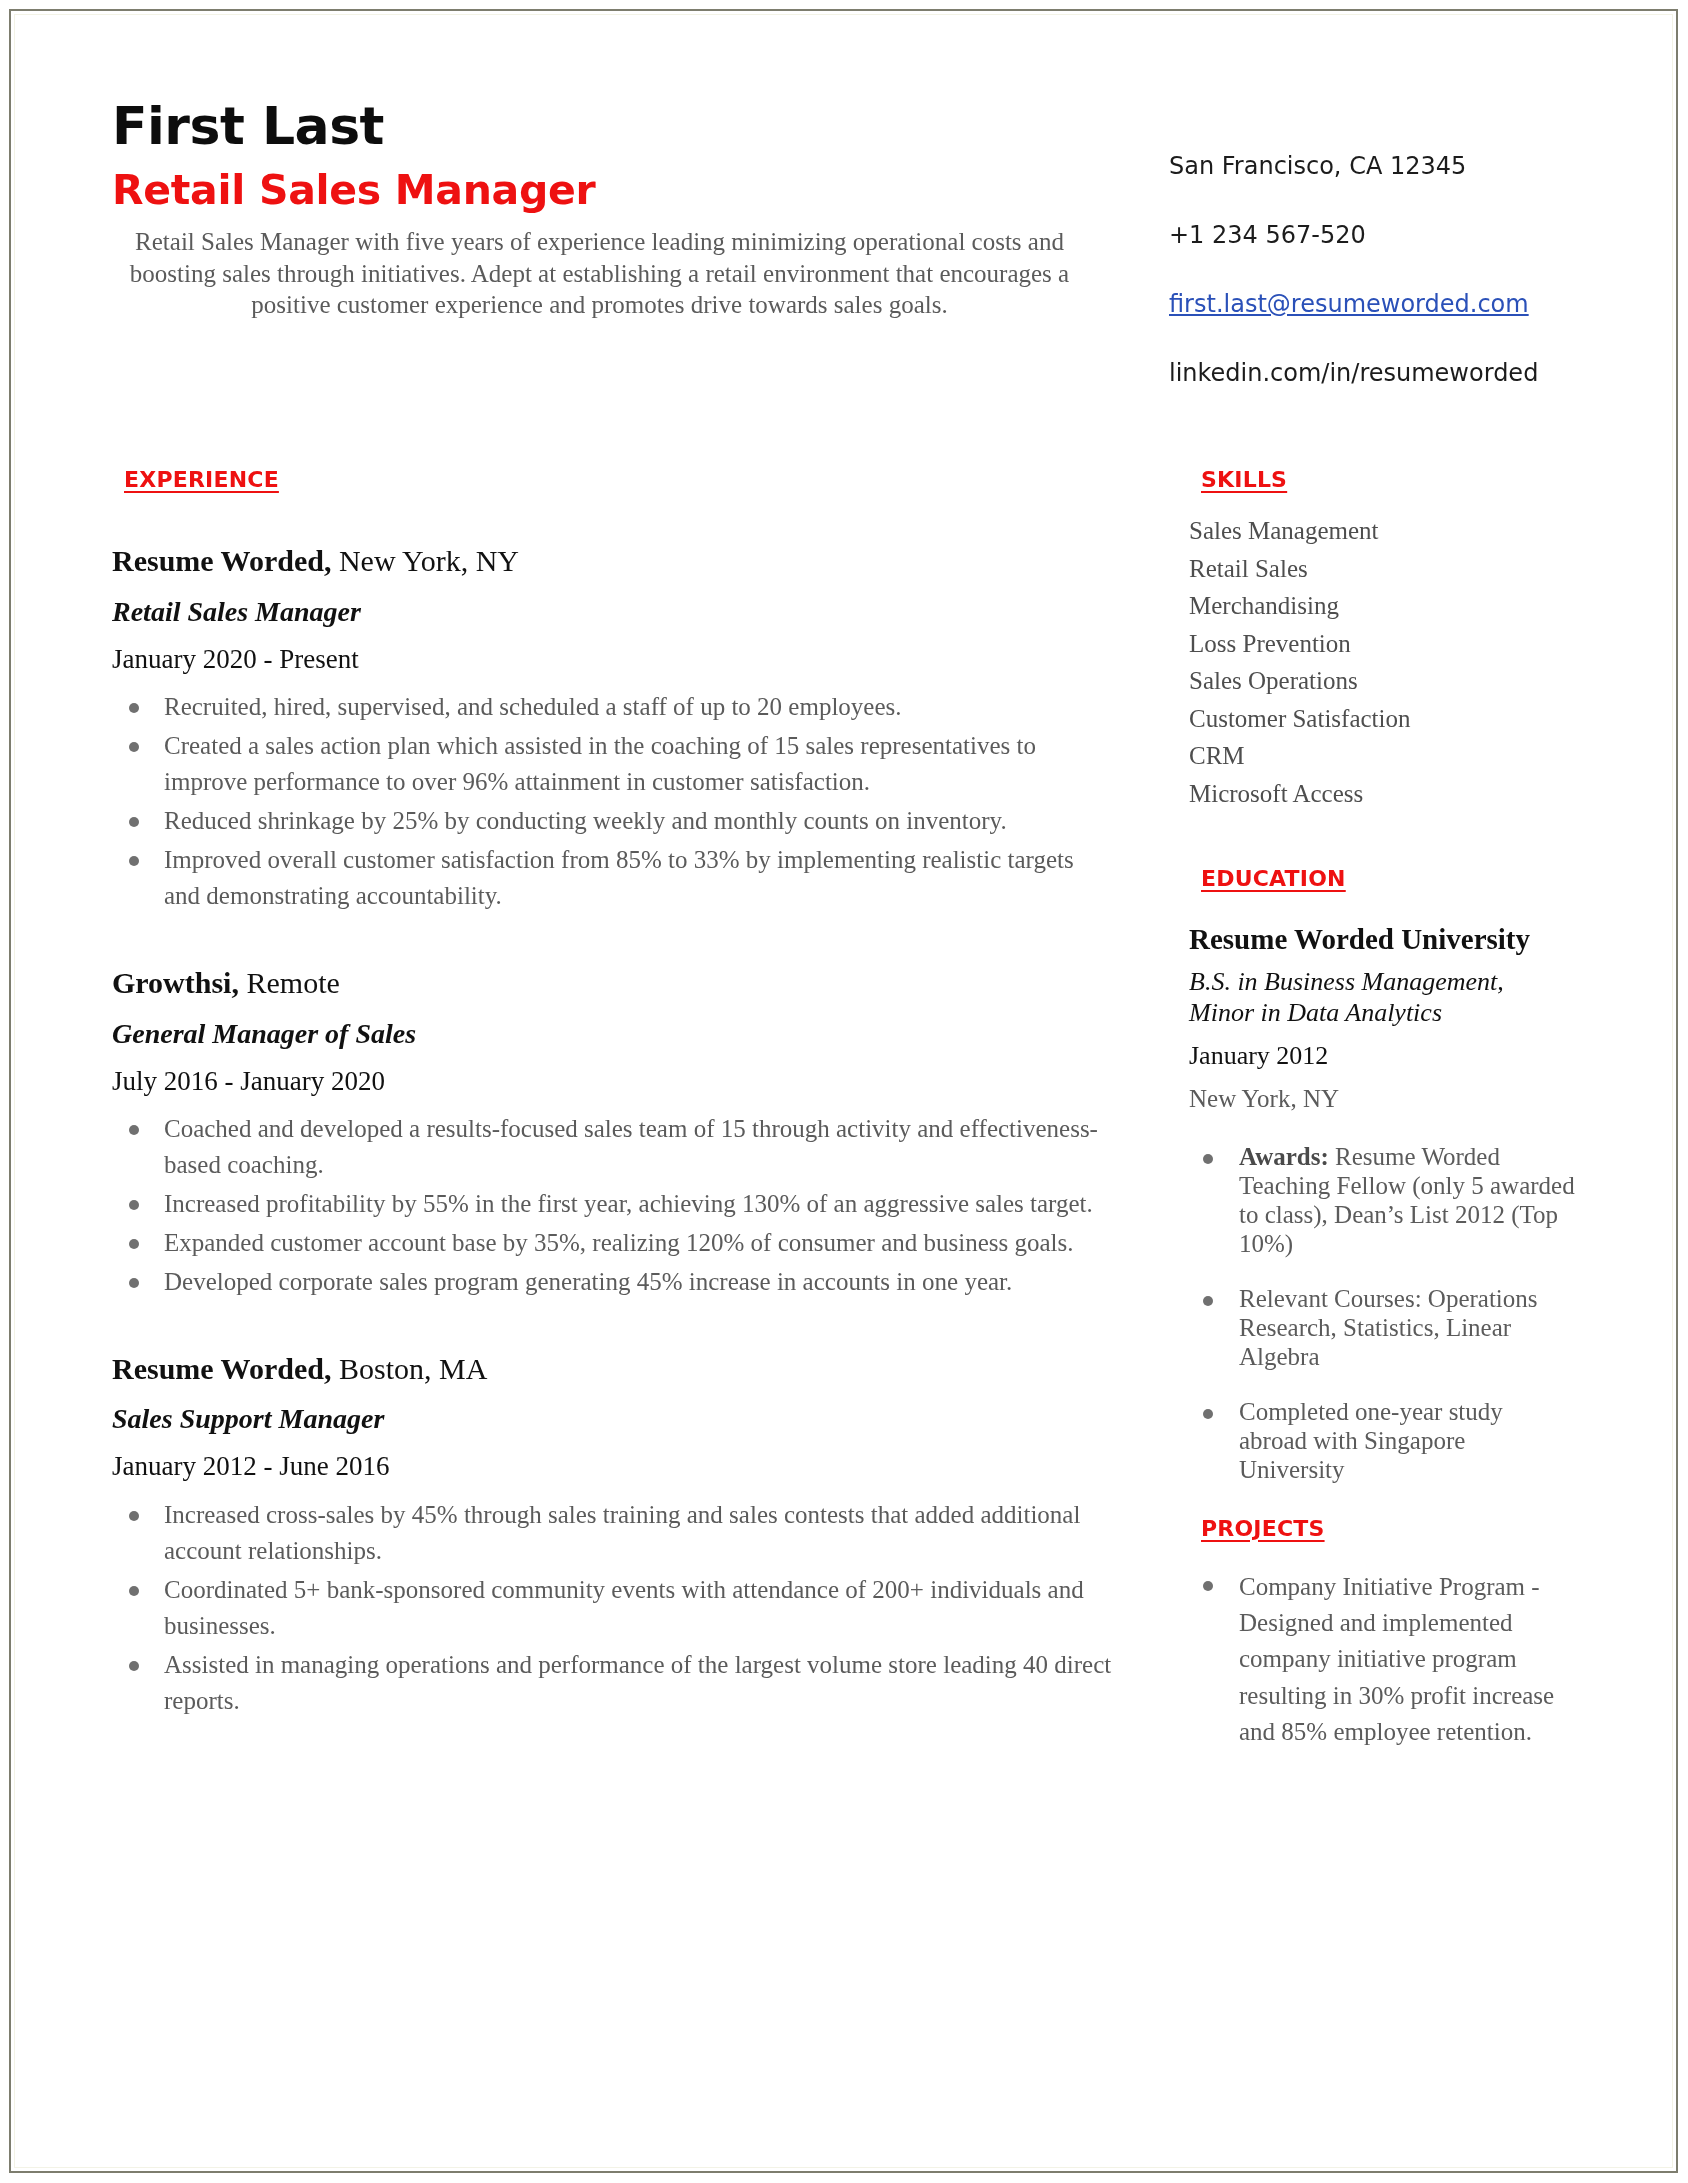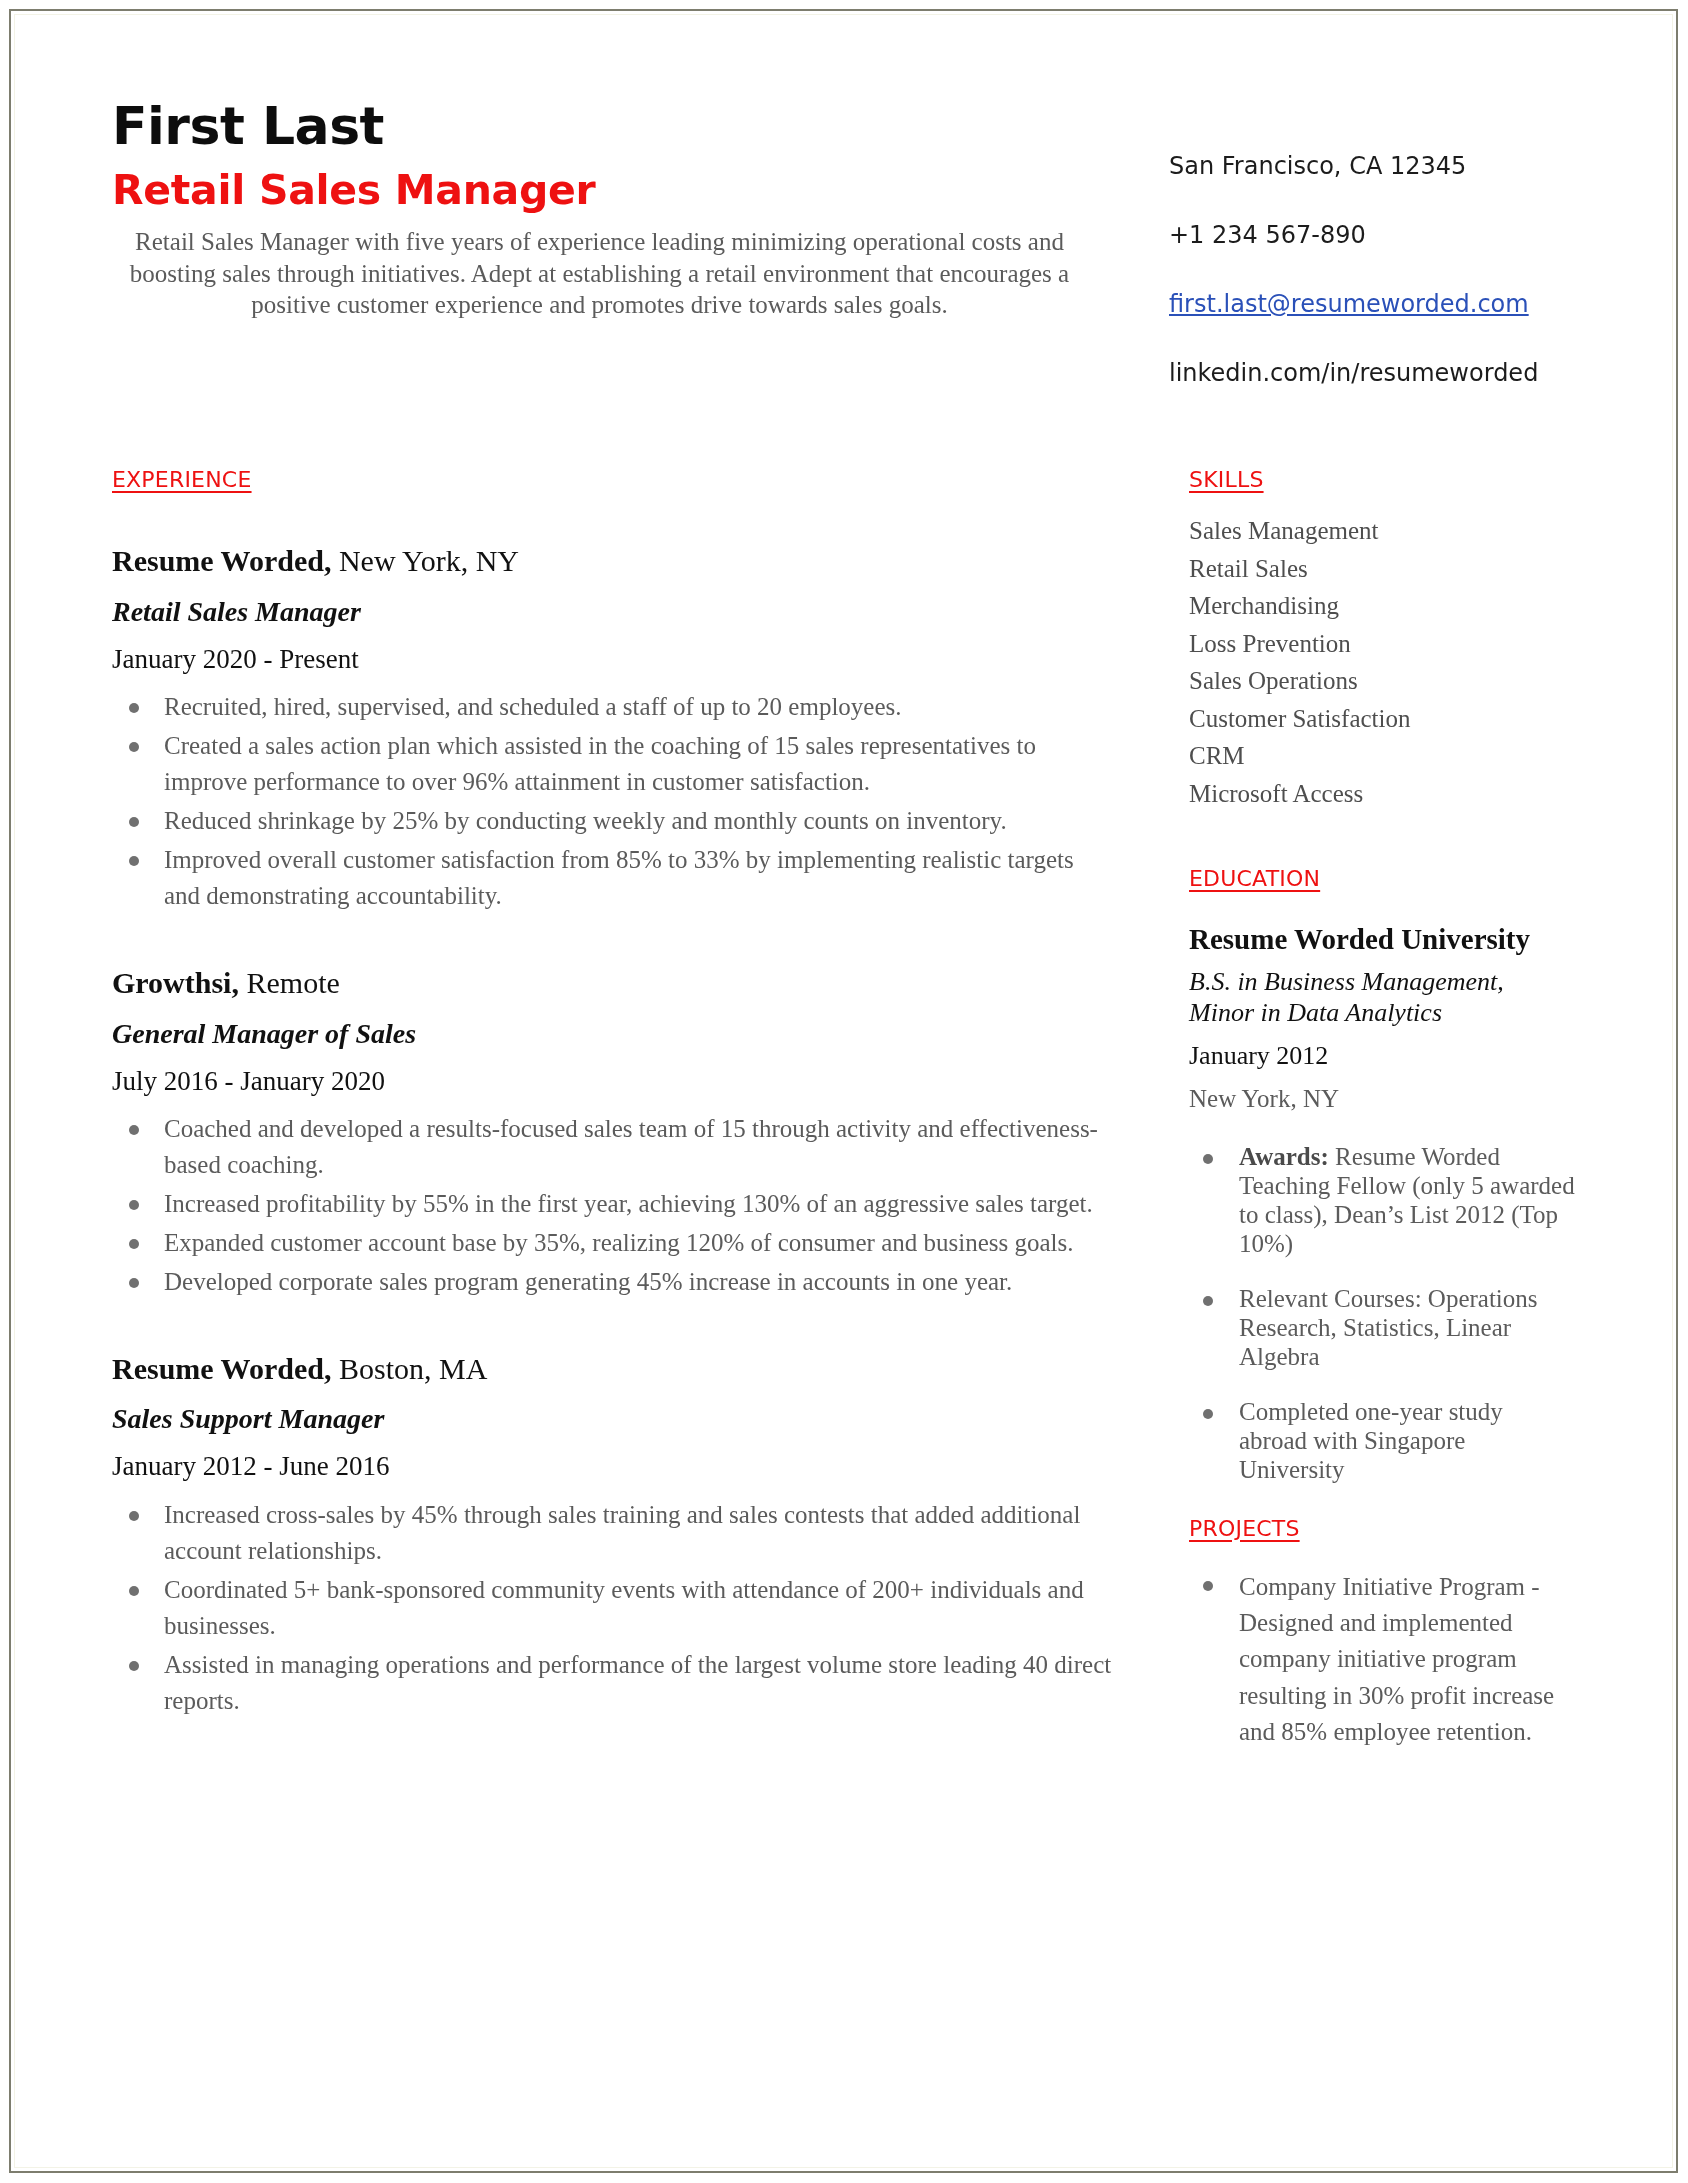--- a/index.html
+++ b/index.html
@@ -97,27 +97,28 @@
   .body-cols {
     display: flex;
     margin-top: 77px;
   }
   .col-main { width: 1000px; flex: 0 0 1000px; }
   .col-side { width: 386px; flex: 0 0 386px; margin-left: 77px; }
 
   .section-head {
     font-family: "DejaVu Sans", sans-serif;
     font-size: 22px;
-    font-weight: normal;
+    font-weight: bold;
     color: #ee1111;
     letter-spacing: 0.2px;
     text-decoration: underline;
     text-underline-offset: 4px;
     text-decoration-thickness: 2px;
     display: inline-block;
+    margin-left: 12px;
   }
 
   
   .job { margin-top: 51px; }
   .job:first-of-type { margin-top: 51px; }
   .job-company {
     font-size: 30px;
     color: #111111;
     line-height: 1.18;
     margin: 0 0 16px 0;
@@ -243,21 +244,21 @@
 <div class="sheet">
 
   <div class="header">
     <div class="header-left">
       <h1 class="name">First Last</h1>
       <h2 class="role-title">Retail Sales Manager</h2>
       <p class="summary">Retail Sales Manager with five years of experience leading minimizing operational costs and boosting sales through initiatives. Adept at establishing a retail environment that encourages a positive customer experience and promotes drive towards sales goals.</p>
     </div>
     <div class="header-right">
       <div class="contact-line">San Francisco, CA 12345</div>
-      <div class="contact-line">+1 234 567-890</div>
+      <div class="contact-line">+1 234 567-520</div>
       <div class="contact-line link">first.last@resumeworded.com</div>
       <div class="contact-line">linkedin.com/in/resumeworded</div>
     </div>
   </div>
 
   <div class="body-cols">
 
     <div class="col-main">
       <div class="section-head">EXPERIENCE</div>
 

